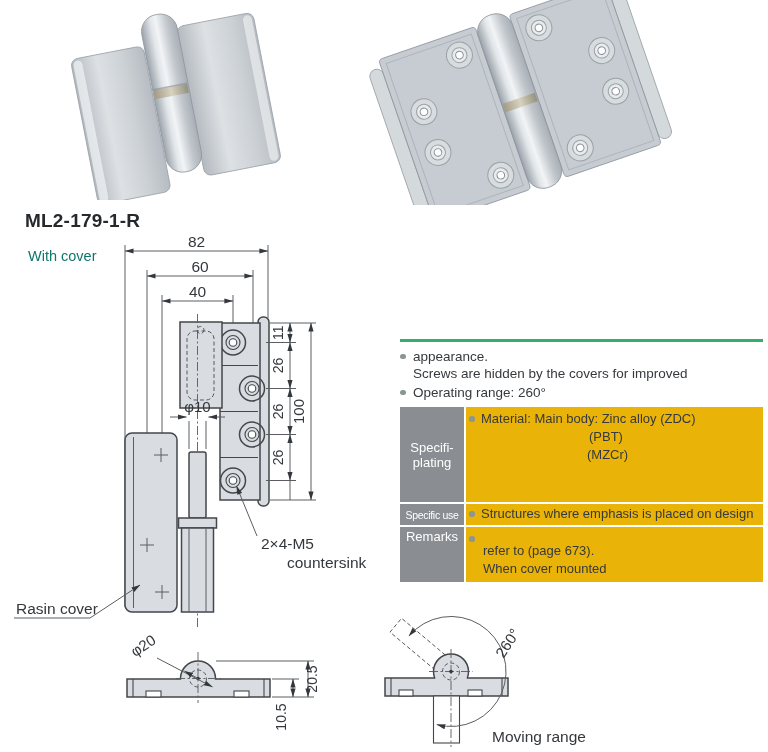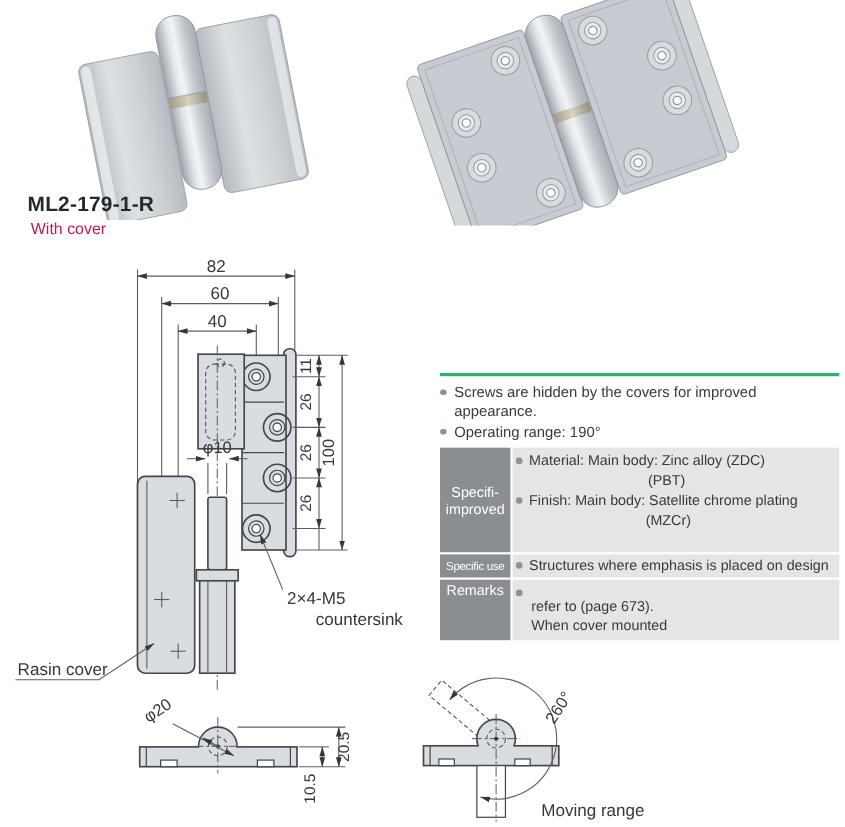--- a/index.html
+++ b/index.html
@@ -4,37 +4,37 @@
 <style>
   html,body{margin:0;padding:0;background:#fff;}
   .page{position:relative;width:768px;height:752px;background:#fff;overflow:hidden;
         font-family:"Liberation Sans",sans-serif;color:#34383c;}
   svg{display:block;}
   svg text{font-family:"Liberation Sans",sans-serif;}
 
   
   .prod-label{position:absolute;}
   .prod-model{font-size:19px;font-weight:bold;color:#26292c;letter-spacing:.2px;}
-  .prod-caption{font-size:14.5px;color:#be185d;margin-top:3px;padding-left:3px;}
+  .prod-caption{font-size:14.5px;color:#0f766e;margin-top:16px;padding-left:3px;}
 
   
   .panel{position:absolute;left:400px;top:339px;width:363px;}
   .green-rule{height:2.5px;background:#35ae6d;}
   .notes{margin-top:6px;}
   .note-item{display:flex;margin-bottom:1px;}
   .dot{flex:0 0 13px;padding-top:6px;}
   .dot i{display:block;width:5.5px;height:5.5px;border-radius:50%;background:#8b9690;}
   .note-text{font-size:13.5px;line-height:17.5px;color:#36393d;white-space:nowrap;}
 
   .spec-table{margin-top:6px;display:grid;grid-template-columns:64px 1fr;grid-auto-rows:min-content;
               row-gap:2px;column-gap:2px;}
   .lbl{background:#8a8e92;color:#fff;display:flex;flex-direction:column;
        align-items:center;justify-content:center;text-align:center;}
   .lbl.top{justify-content:flex-start;padding-top:2px;}
-  .cell{background:#e5e5e5;padding:3px 0 4px 3px;}
+  .cell{background:#eab308;padding:3px 0 4px 3px;}
   .cline{display:flex;font-size:13px;line-height:18px;color:#36393d;white-space:nowrap;}
   .cline .dot{flex:0 0 12px;padding-top:6px;}
   .indent{font-size:13px;line-height:18px;color:#36393d;white-space:nowrap;}
   .lbl-main{font-size:13px;line-height:15px;}
   .lbl-small{font-size:10.5px;letter-spacing:-.3px;white-space:nowrap;line-height:16px;}
   .lbl-rem{font-size:13px;line-height:16px;}
 
   
   .dt{font-size:14px;fill:#34383c;}
   .dt15{font-size:15px;fill:#34383c;}
@@ -115,21 +115,21 @@
             <circle cx="228" cy="70" r="3.8"></circle>
           <circle cx="228" cy="113" r="3.8"></circle>
             <circle cx="176" cy="155" r="3.8"></circle>
         </g>
       </g>
       <rect x="116" y="0" width="36" height="182" rx="17" fill="url(#gPin)" stroke="#8f969d" stroke-width=".8"></rect>
       <rect x="117" y="88" width="34" height="9" fill="url(#gRing)"></rect>
     </g>
   </svg>
 
-  <div class="prod-label" style="left:25px;top:176px">
+  <div class="prod-label" style="left:25px;top:210px">
     <div class="prod-model">ML2-179-1-R</div>
     <div class="prod-caption">With cover</div>
   </div>
 
   <svg style="position:absolute;left:0;top:230px" width="768" height="522" viewBox="0 230 768 522">
     <defs>
       <marker id="ae" markerWidth="9.5" markerHeight="7" refX="8.6" refY="3" orient="auto">
         <path d="M0,0.4 L8.8,3 L0,5.6 Z" fill="#34383c"></path>
         </marker>
       <marker id="as" markerWidth="9.5" markerHeight="7" refX="0.3" refY="3" orient="auto">
@@ -284,52 +284,46 @@
 
   <div class="panel">
     <div class="green-rule"></div>
 
     <div class="notes">
       <div class="note-item">
         <span class="dot">
             <i></i>
           </span>
         <div class="note-text">
+          <div>appearance.</div>
           <div>Screws are hidden by the covers for improved</div>
-          <div>appearance.</div>
         </div>
       </div>
       <div class="note-item">
         <span class="dot">
             <i></i>
           </span>
-        <div class="note-text">Operating range: 190°</div>
+        <div class="note-text">Operating range: 260°</div>
       </div>
     </div>
 
     <div class="spec-table">
 
       <div class="lbl" style="min-height:95px">
         <span class="lbl-main">Specifi-</span>
-        <span class="lbl-main">improved</span>
+        <span class="lbl-main">plating</span>
       </div>
       <div class="cell">
         <div class="cline">
           <span class="dot">
               <i></i>
             </span>
           <span>Material: Main body: Zinc alloy (ZDC)</span>
         </div>
         <div class="indent" style="padding-left:120px">(PBT)</div>
-        <div class="cline">
-          <span class="dot">
-              <i></i>
-            </span>
-          <span>Finish: Main body: Satellite chrome plating</span>
-        </div>
         <div class="indent" style="padding-left:118px">(MZCr)</div>
       </div>
 
       <div class="lbl">
         <span class="lbl-small">Specific use</span>
       </div>
       <div class="cell" style="padding-top:1px;padding-bottom:2px">
         <div class="cline">
           <span class="dot" style="padding-top:6px">
               <i></i>

